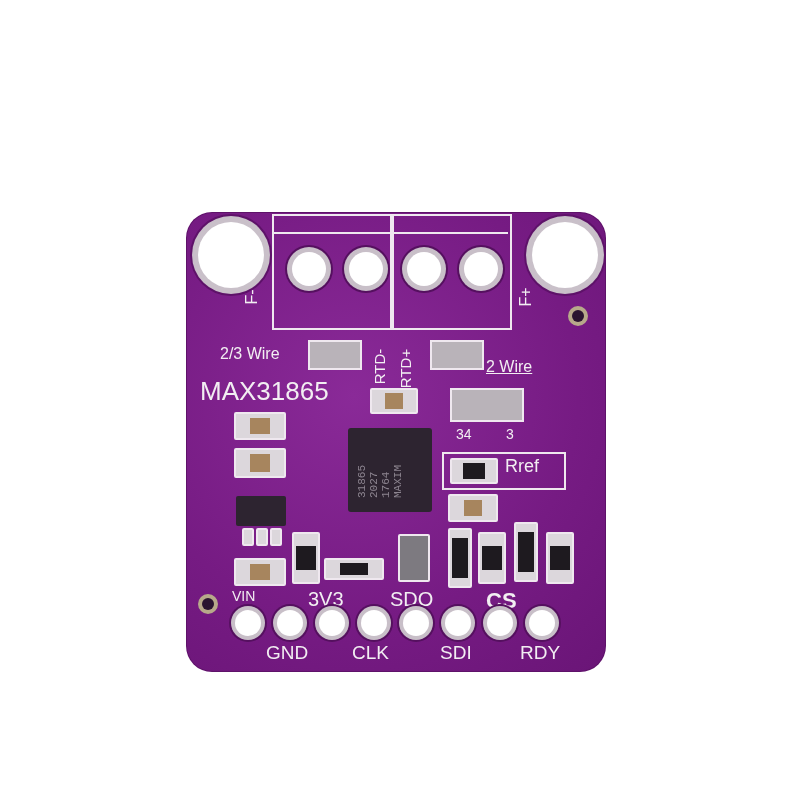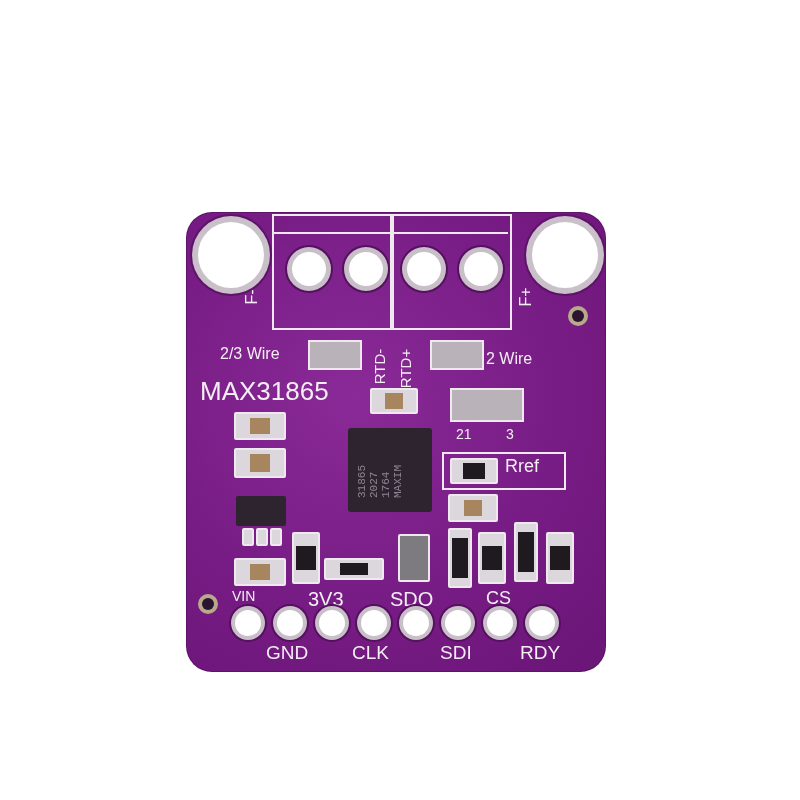--- a/index.html
+++ b/index.html
@@ -39,21 +39,21 @@
 
 <span class="silk" style="left:244px;top:288px;font-size:16px;transform:rotate(-90deg);">F-</span>
 <span class="silk" style="left:516px;top:288px;font-size:16px;transform:rotate(-90deg);">F+</span>
 
 <div class="via" style="left:572px;top:310px;width:12px;height:12px;box-shadow:0 0 0 4px #b7a98a;"></div>
 <div class="via" style="left:202px;top:598px;width:12px;height:12px;box-shadow:0 0 0 4px #b7a98a;"></div>
 
 <span class="silk" style="left:220px;top:345px;font-size:16px;">2/3 Wire</span>
 <div class="jumper" style="left:308px;top:340px;width:50px;height:26px;"></div>
 <div class="jumper" style="left:430px;top:340px;width:50px;height:26px;"></div>
-<span class="silk" style="left:486px;top:350px;font-size:16px;">2 Wire</span>
+<span class="silk" style="left:486px;top:358px;font-size:16px;text-decoration:underline;">2 Wire</span>
 
 <span class="silk" style="left:362px;top:358px;font-size:15px;transform:rotate(-90deg);">RTD-</span>
 <span class="silk" style="left:386px;top:360px;font-size:15px;transform:rotate(-90deg);">RTD+</span>
 
 <span class="silk" style="left:200px;top:376px;font-size:26px;">MAX31865</span>
 
 <div class="smd" style="left:370px;top:388px;width:44px;height:22px;">
     <div class="body"></div>
   </div>
 <div class="smd" style="left:234px;top:412px;width:48px;height:24px;">
@@ -63,21 +63,21 @@
     <div class="body"></div>
   </div>
 <div class="smd" style="left:448px;top:494px;width:46px;height:24px;">
     <div class="body"></div>
   </div>
 <div class="smd" style="left:234px;top:558px;width:48px;height:24px;">
     <div class="body"></div>
   </div>
 
 <div class="jumper" style="left:450px;top:388px;width:70px;height:30px;"></div>
-<span class="silk" style="left:456px;top:426px;font-size:14px;">21</span>
+<span class="silk" style="left:456px;top:426px;font-size:14px;">34</span>
 <span class="silk" style="left:506px;top:426px;font-size:14px;">3</span>
 
 <div class="term" style="left:442px;top:452px;width:120px;height:34px;"></div>
 <div class="smd res" style="left:450px;top:458px;width:44px;height:22px;">
     <div class="body" style="left:25%;right:25%;"></div>
   </div>
 <span class="silk" style="left:505px;top:456px;font-size:18px;">Rref</span>
 
 <div class="chip">
   <div class="chiptxt">
@@ -110,21 +110,21 @@
 <div class="smd res" style="left:448px;top:528px;width:20px;height:56px;">
     <div class="body" style="left:10%;right:10%;"></div>
   </div>
 <div class="smd res" style="left:514px;top:522px;width:20px;height:56px;">
     <div class="body" style="left:10%;right:10%;"></div>
   </div>
 
 <span class="silk" style="left:232px;top:588px;font-size:14px;">VIN</span>
 <span class="silk" style="left:308px;top:588px;font-size:20px;text-align:right;">3V3</span>
 <span class="silk" style="left:390px;top:588px;font-size:20px;">SDO</span>
-<span class="silk" style="left:486px;top:588px;font-size:18px;">CS</span>
+<span class="silk" style="left:486px;top:588px;font-size:22px;font-weight:bold;">CS</span>
 
 <div class="pin" style="left:235px;top:610px;"></div>
 <div class="pin" style="left:277px;top:610px;"></div>
 <div class="pin" style="left:319px;top:610px;"></div>
 <div class="pin" style="left:361px;top:610px;"></div>
 <div class="pin" style="left:403px;top:610px;"></div>
 <div class="pin" style="left:445px;top:610px;"></div>
 <div class="pin" style="left:487px;top:610px;"></div>
 <div class="pin" style="left:529px;top:610px;"></div>
 

